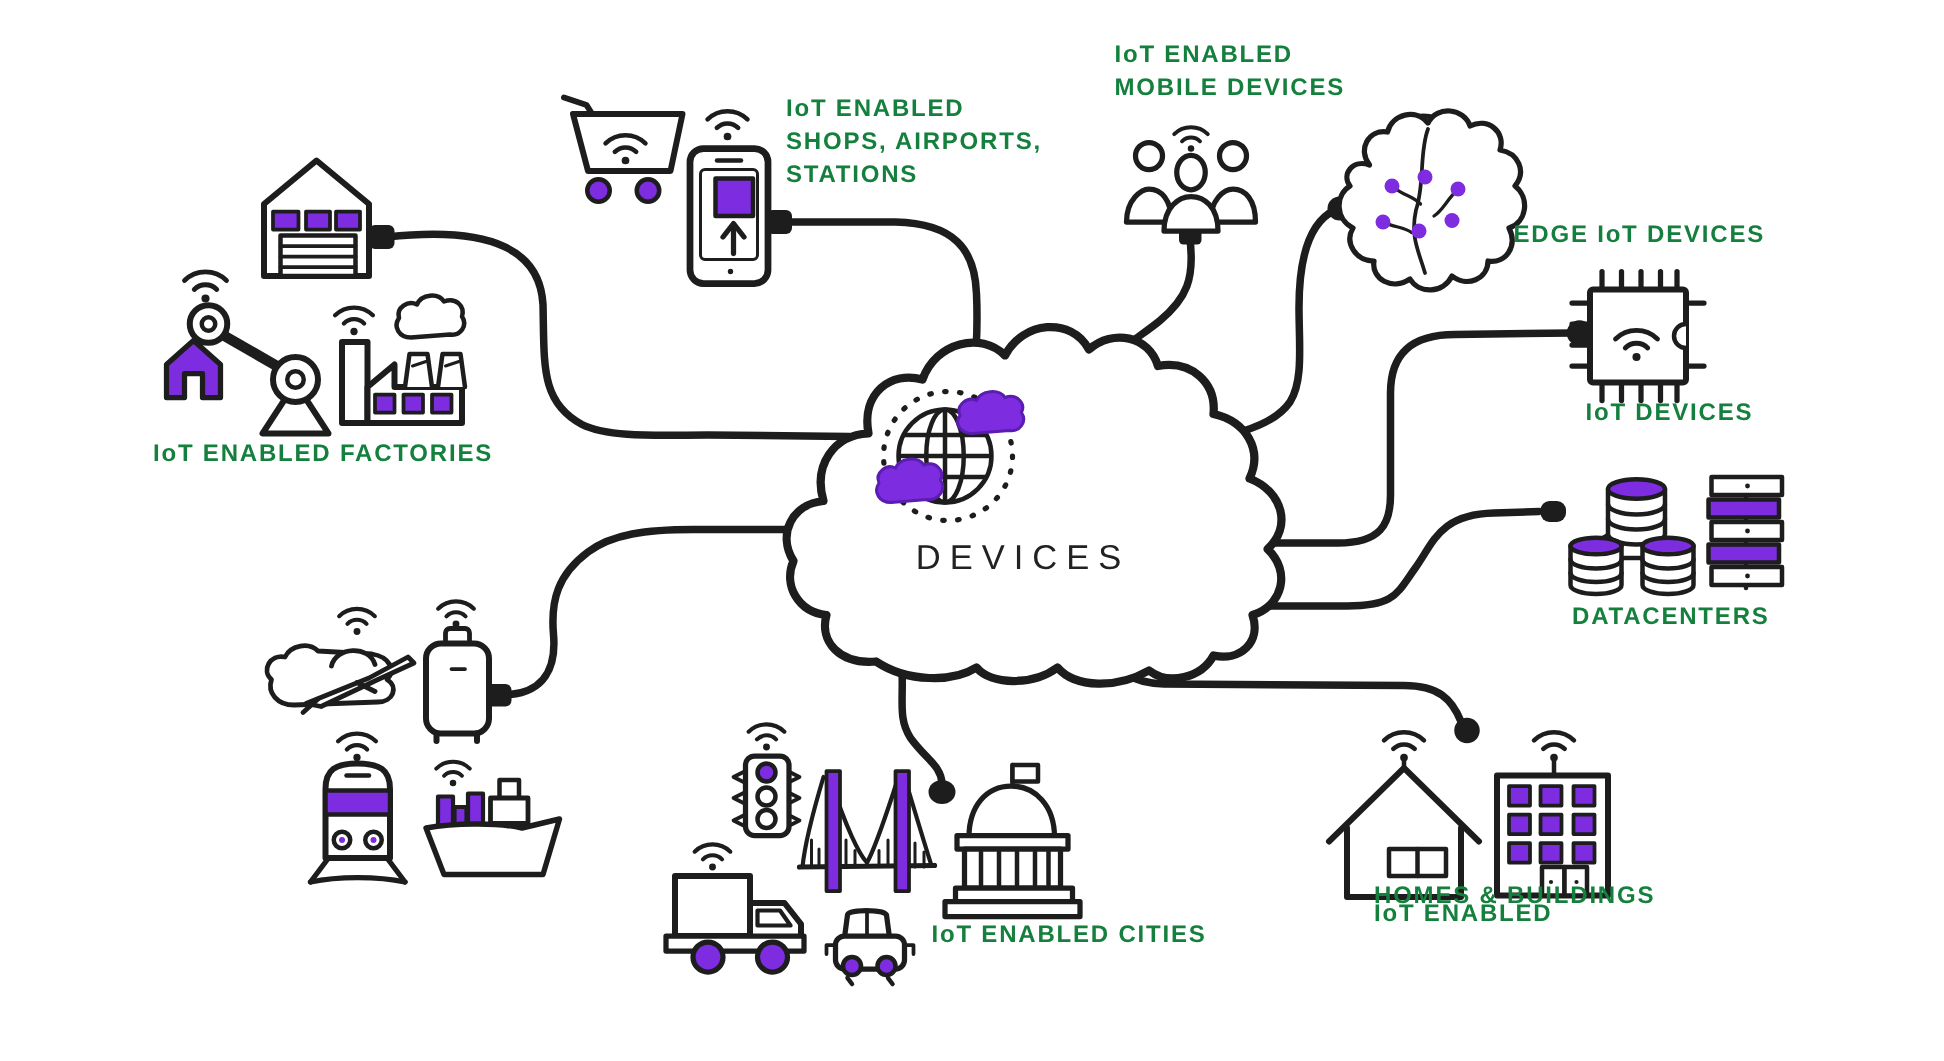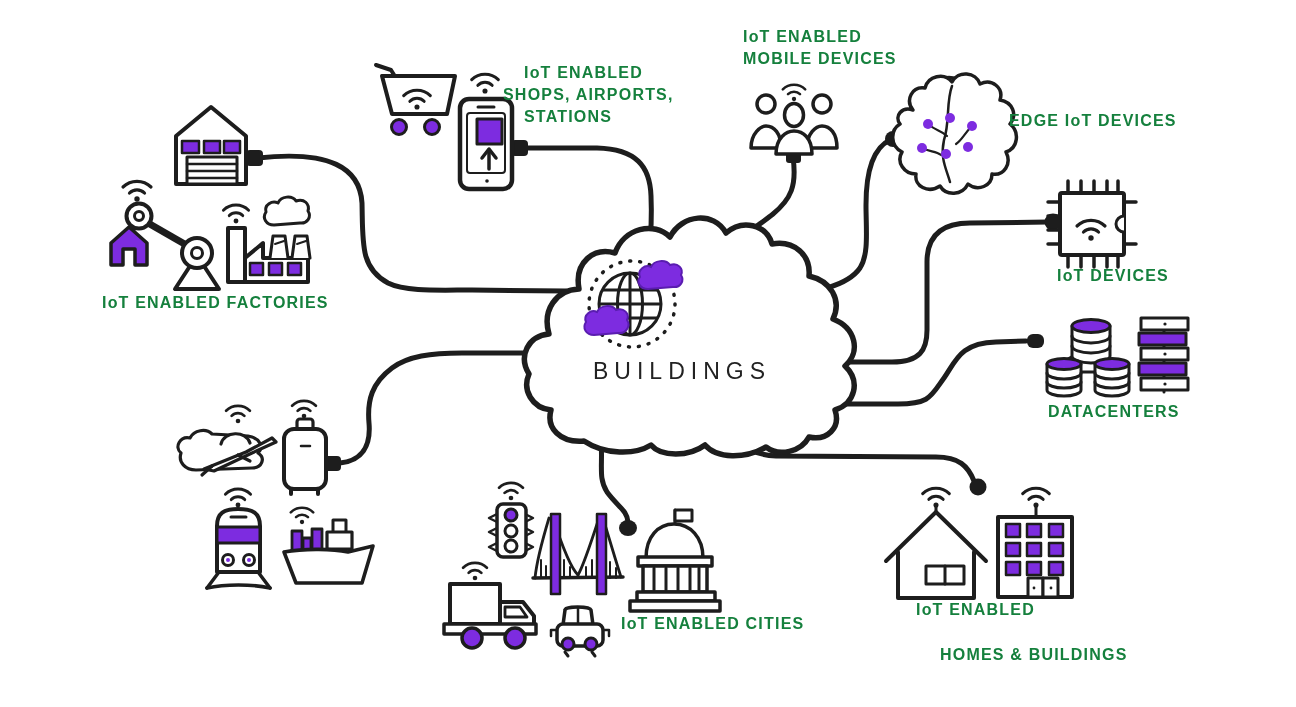--- a/index.html
+++ b/index.html
@@ -361,33 +361,33 @@
       <rect x="303" y="538" width="8" height="17" fill="#7d2ce0" stroke-width="2.8"></rect>
       <rect x="312" y="529" width="10" height="26" fill="#7d2ce0" stroke-width="2.8"></rect>
       <path d="M284,552 C302,549 330,548 348,552 L373,546 L362,583 L296,583 Z" fill="#fff" stroke-width="3.6"></path>
     </g>
   </g>
 </svg>
 
 <div class="lbl" style="left:102px;top:294px;">IoT ENABLED FACTORIES</div>
 
 <div class="lbl" style="left:524px;top:64px;">IoT ENABLED</div>
-<div class="lbl" style="left:503px;top:86px;">SHOPS, AIRPORTS,</div>
+<div class="lbl" style="left:524px;top:86px;">SHOPS, AIRPORTS,</div>
 <div class="lbl" style="left:524px;top:108px;">STATIONS</div>
 
 <div class="lbl" style="left:743px;top:28px;">IoT ENABLED</div>
 <div class="lbl" style="left:743px;top:50px;">MOBILE DEVICES</div>
 
-<div class="lbl" style="left:1009px;top:112px;text-align:center;">EDGE IoT DEVICES</div>
+<div class="lbl" style="left:1009px;top:148px;text-align:center;">EDGE IoT DEVICES</div>
 
 <div class="lbl" style="left:1057px;top:267px;">IoT DEVICES</div>
 
 <div class="lbl" style="left:1048px;top:403px;">DATACENTERS</div>
 
 <div class="lbl" style="left:916px;top:601px;">IoT ENABLED</div>
-<div class="lbl" style="left:916px;top:646px;margin-left:24px;">HOMES &amp; BUILDINGS</div>
+<div class="lbl" style="left:916px;top:589px;">HOMES &amp; BUILDINGS</div>
 
 <div class="lbl" style="left:621px;top:615px;">IoT ENABLED CITIES</div>
 
 
-<div class="cloud-line" style="top:358px;">BUILDINGS</div>
+<div class="cloud-line" style="top:358px;">DEVICES</div>
 
 </div>
 
 </body></html>

